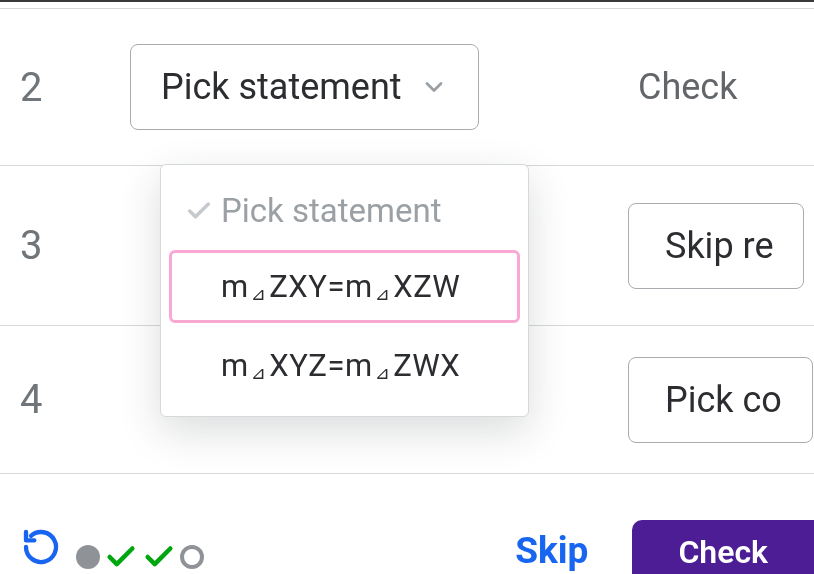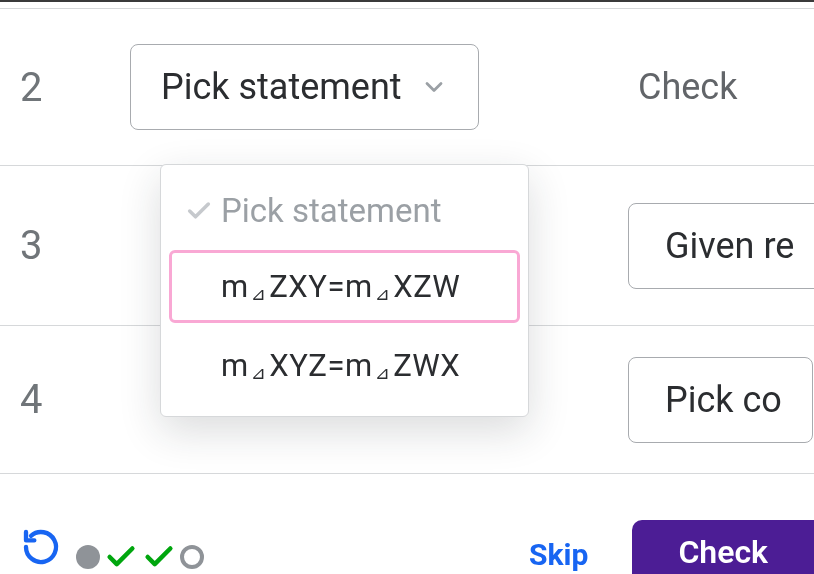--- a/index.html
+++ b/index.html
@@ -158,21 +158,21 @@
     width: 24px; height: 24px;
     border-radius: 50%;
     border: 4px solid #8f9398;
     display: inline-block;
   }
   .skip-btn {
     margin-left: auto;
     margin-right: 0;
     color: #1865f2;
     font-weight: 700;
-    font-size: 30px;
+    font-size: 37px;
     padding: 8px 44px 2px 44px;
     cursor: pointer;
   }
   .check-btn {
     background: #4c1d95;
     color: #ffffff;
     font-size: 32px;
     font-weight: 600;
     padding: 13px 46px 4px 46px;
     border-top-left-radius: 10px;
@@ -199,21 +199,21 @@
       </div>
     </div>
     <div class="reason-cell">Check</div>
   </div>
 
   <div class="proof-row row-3">
     <div class="step-num">3</div>
     <div class="statement-cell"></div>
     <div class="reason-cell" style="padding-left:68px;">
       <div class="reason-select">
-        <span>Given re</span>
+        <span>Skip re</span>
       </div>
     </div>
   </div>
 
   <div class="proof-row row-4">
     <div class="step-num">4</div>
     <div class="statement-cell"></div>
     <div class="reason-cell" style="padding-left:68px;">
       <div class="reason-select">
         <span>Pick co</span>

